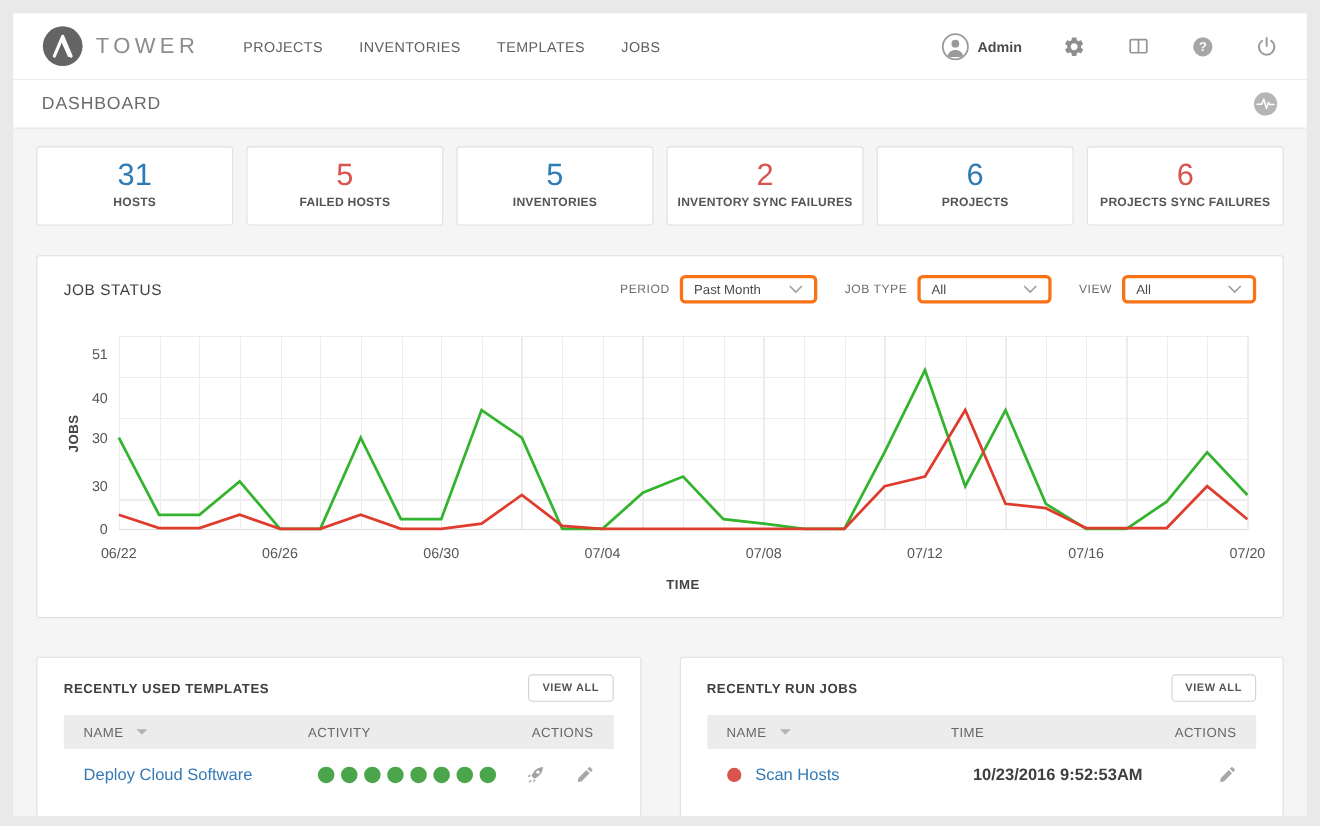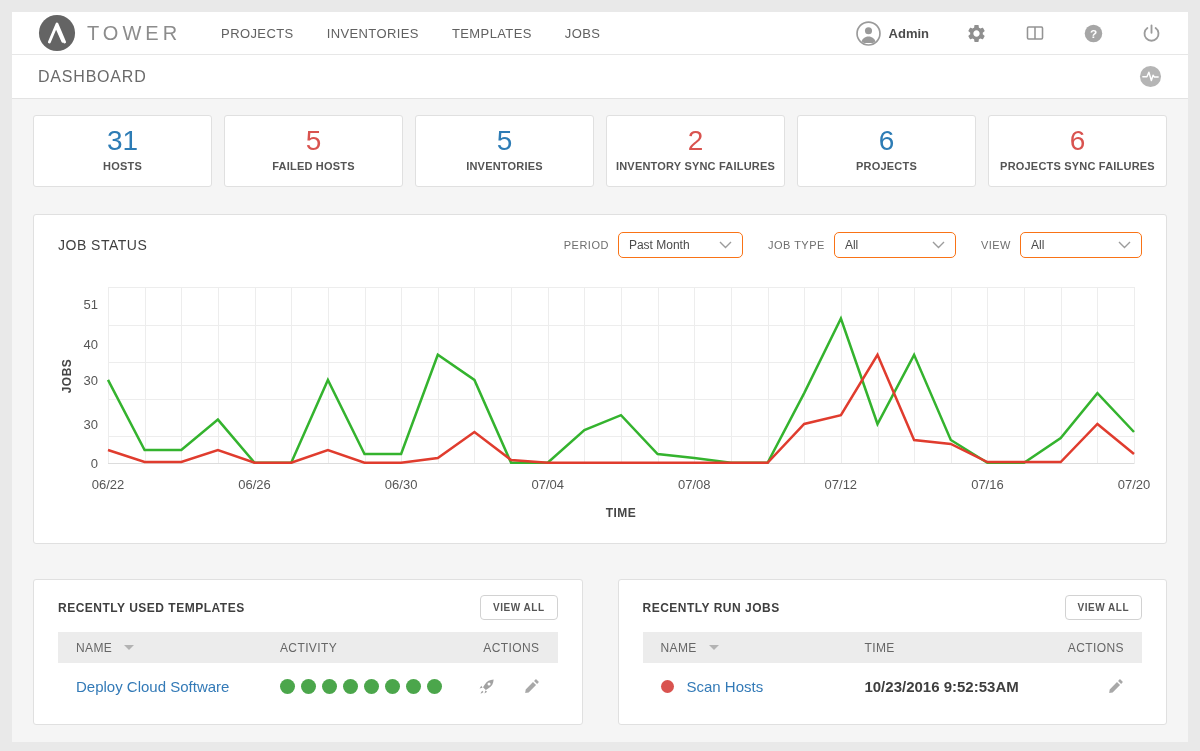--- a/index.html
+++ b/index.html
@@ -1,21 +1,21 @@
 <!DOCTYPE html>
 <html><head>
 <meta charset="utf-8">
 <style>
   * { margin:0; padding:0; box-sizing:border-box; }
   html,body { width:1200px; height:751px; }
   body { background:#e9e9e9; font-family:"Liberation Sans",sans-serif; position:relative; overflow:hidden; }
   .frame { position:absolute; left:12px; right:12px; top:12px; bottom:9px; background:#f5f5f5; overflow:hidden; }
 
   
-  .navbar { height:43px; background:#fff; border-bottom:1px solid #e7e7e7; display:flex; align-items:center; padding:0 26px; }
+  .navbar { height:61px; background:#fff; border-bottom:1px solid #e7e7e7; display:flex; align-items:center; padding:0 26px; }
   .brand { display:flex; align-items:center; cursor:pointer; }
   .brand-name { margin-left:11px; font-size:20px; color:#8c8c8c; letter-spacing:4px; }
   .nav-items { display:flex; align-items:center; gap:33px; margin-left:40px; }
   .nav-item { font-size:13px; color:#616161; letter-spacing:.4px; cursor:pointer; }
   .nav-right { margin-left:auto; display:flex; align-items:center; gap:37px; }
   .user-chip { display:flex; align-items:center; gap:8px; cursor:pointer; }
   .user-name { font-size:13px; font-weight:bold; color:#4c4c4c; }
   .icon-btn { cursor:pointer; display:flex; align-items:center; }
 
   
@@ -31,41 +31,41 @@
   .stat-value { font-size:28px; line-height:1.15; }
   .stat-label { font-size:11px; font-weight:bold; color:#545454; letter-spacing:.2px; margin-top:3px; }
 
   
   .job-panel { margin-top:27px; background:#fff; border:1px solid #e0e0e0; border-radius:3px; height:330px; position:relative; }
   .panel-head { display:flex; align-items:center; padding:17px 24px 0; }
   .panel-title { font-size:14px; font-weight:normal; color:#3f3f3f; letter-spacing:.5px; }
   .chart-controls { margin-left:auto; display:flex; align-items:center; gap:25px; }
   .ctrl-group { display:flex; align-items:center; }
   .ctrl-label { font-size:11px; color:#6e6e6e; letter-spacing:.5px; margin-right:9px; }
-  .select-box { width:122px; height:26px; border:1px solid #f97316; border-radius:5px; background:#fff; display:flex; align-items:center; padding:0 10px; font-size:12px; color:#4a4a4a; cursor:pointer; }
+  .select-box { width:122px; height:26px; border:3px solid #f97316; border-radius:5px; background:#fff; display:flex; align-items:center; padding:0 10px; font-size:12px; color:#4a4a4a; cursor:pointer; }
   .select-box .chev { margin-left:auto; display:flex; }
 
   .plot { position:absolute; left:74px; right:32px; top:72px; height:177px; }
   .ytick { position:absolute; right:calc(100% + 10px); transform:translateY(-50%); font-size:13px; color:#565656; white-space:nowrap; }
   .xtick { position:absolute; top:calc(100% + 13px); transform:translateX(-50%); font-size:13px; color:#565656; white-space:nowrap; }
   .axis-ylabel { position:absolute; left:-58px; top:50%; transform:translate(-0%,-50%) rotate(-90deg); font-size:12px; font-weight:bold; color:#454545; letter-spacing:.5px; }
   .axis-xlabel { position:absolute; left:50%; top:calc(100% + 42px); transform:translateX(-50%); font-size:12px; font-weight:bold; color:#454545; letter-spacing:.5px; }
 
   
   .bottom-row { display:flex; gap:35px; margin-top:35px; }
   .list-panel { flex:1; background:#fff; border:1px solid #e0e0e0; border-radius:3px; height:146px; overflow:hidden; }
   .list-head { display:flex; align-items:center; padding:15px 24px 12px; }
   .list-title { font-size:12px; font-weight:bold; color:#3f3f3f; letter-spacing:.5px; }
   .view-all-btn { margin-left:auto; background:#fff; border:1px solid #d2d2d2; border-radius:4px; padding:6px 12px; font-size:10px; font-weight:bold; color:#555; letter-spacing:.5px; font-family:inherit; cursor:pointer; }
   .thead { margin:0 24px; background:#ececec; height:31px; display:flex; align-items:center; padding:0 18px; font-size:12px; color:#666; letter-spacing:.4px; }
   .th-name { width:44%; display:flex; align-items:center; cursor:pointer; }
   .sort-caret { display:inline-block; width:0; height:0; border-left:5px solid transparent; border-right:5px solid transparent; border-top:5px solid #b3b3b3; margin-left:12px; }
   .th-mid { flex:1; }
   .th-actions { margin-left:auto; }
-  .trow { margin:0 24px; padding:0 18px; height:47px; display:flex; font-size:15px; }
+  .trow { margin:0 24px; padding:0 18px; height:47px; display:flex; font-size:15px;gap:20px; }
   .cell-name { width:44%; display:flex; align-items:center; }
   .row-link { color:#337ab7; cursor:pointer; }
   .cell-mid { flex:1; display:flex; align-items:center; }
   .cell-actions { margin-left:auto; display:flex; align-items:center; gap:27px; }
   .dot { width:15px; height:15px; border-radius:50%; margin-right:6px; }
   .status-dot { width:13px; height:13px; border-radius:50%; margin-right:13px; flex:none; }
   .time-text { font-weight:bold; color:#3f3f3f; }
 </style>
 </head>
 <body>

